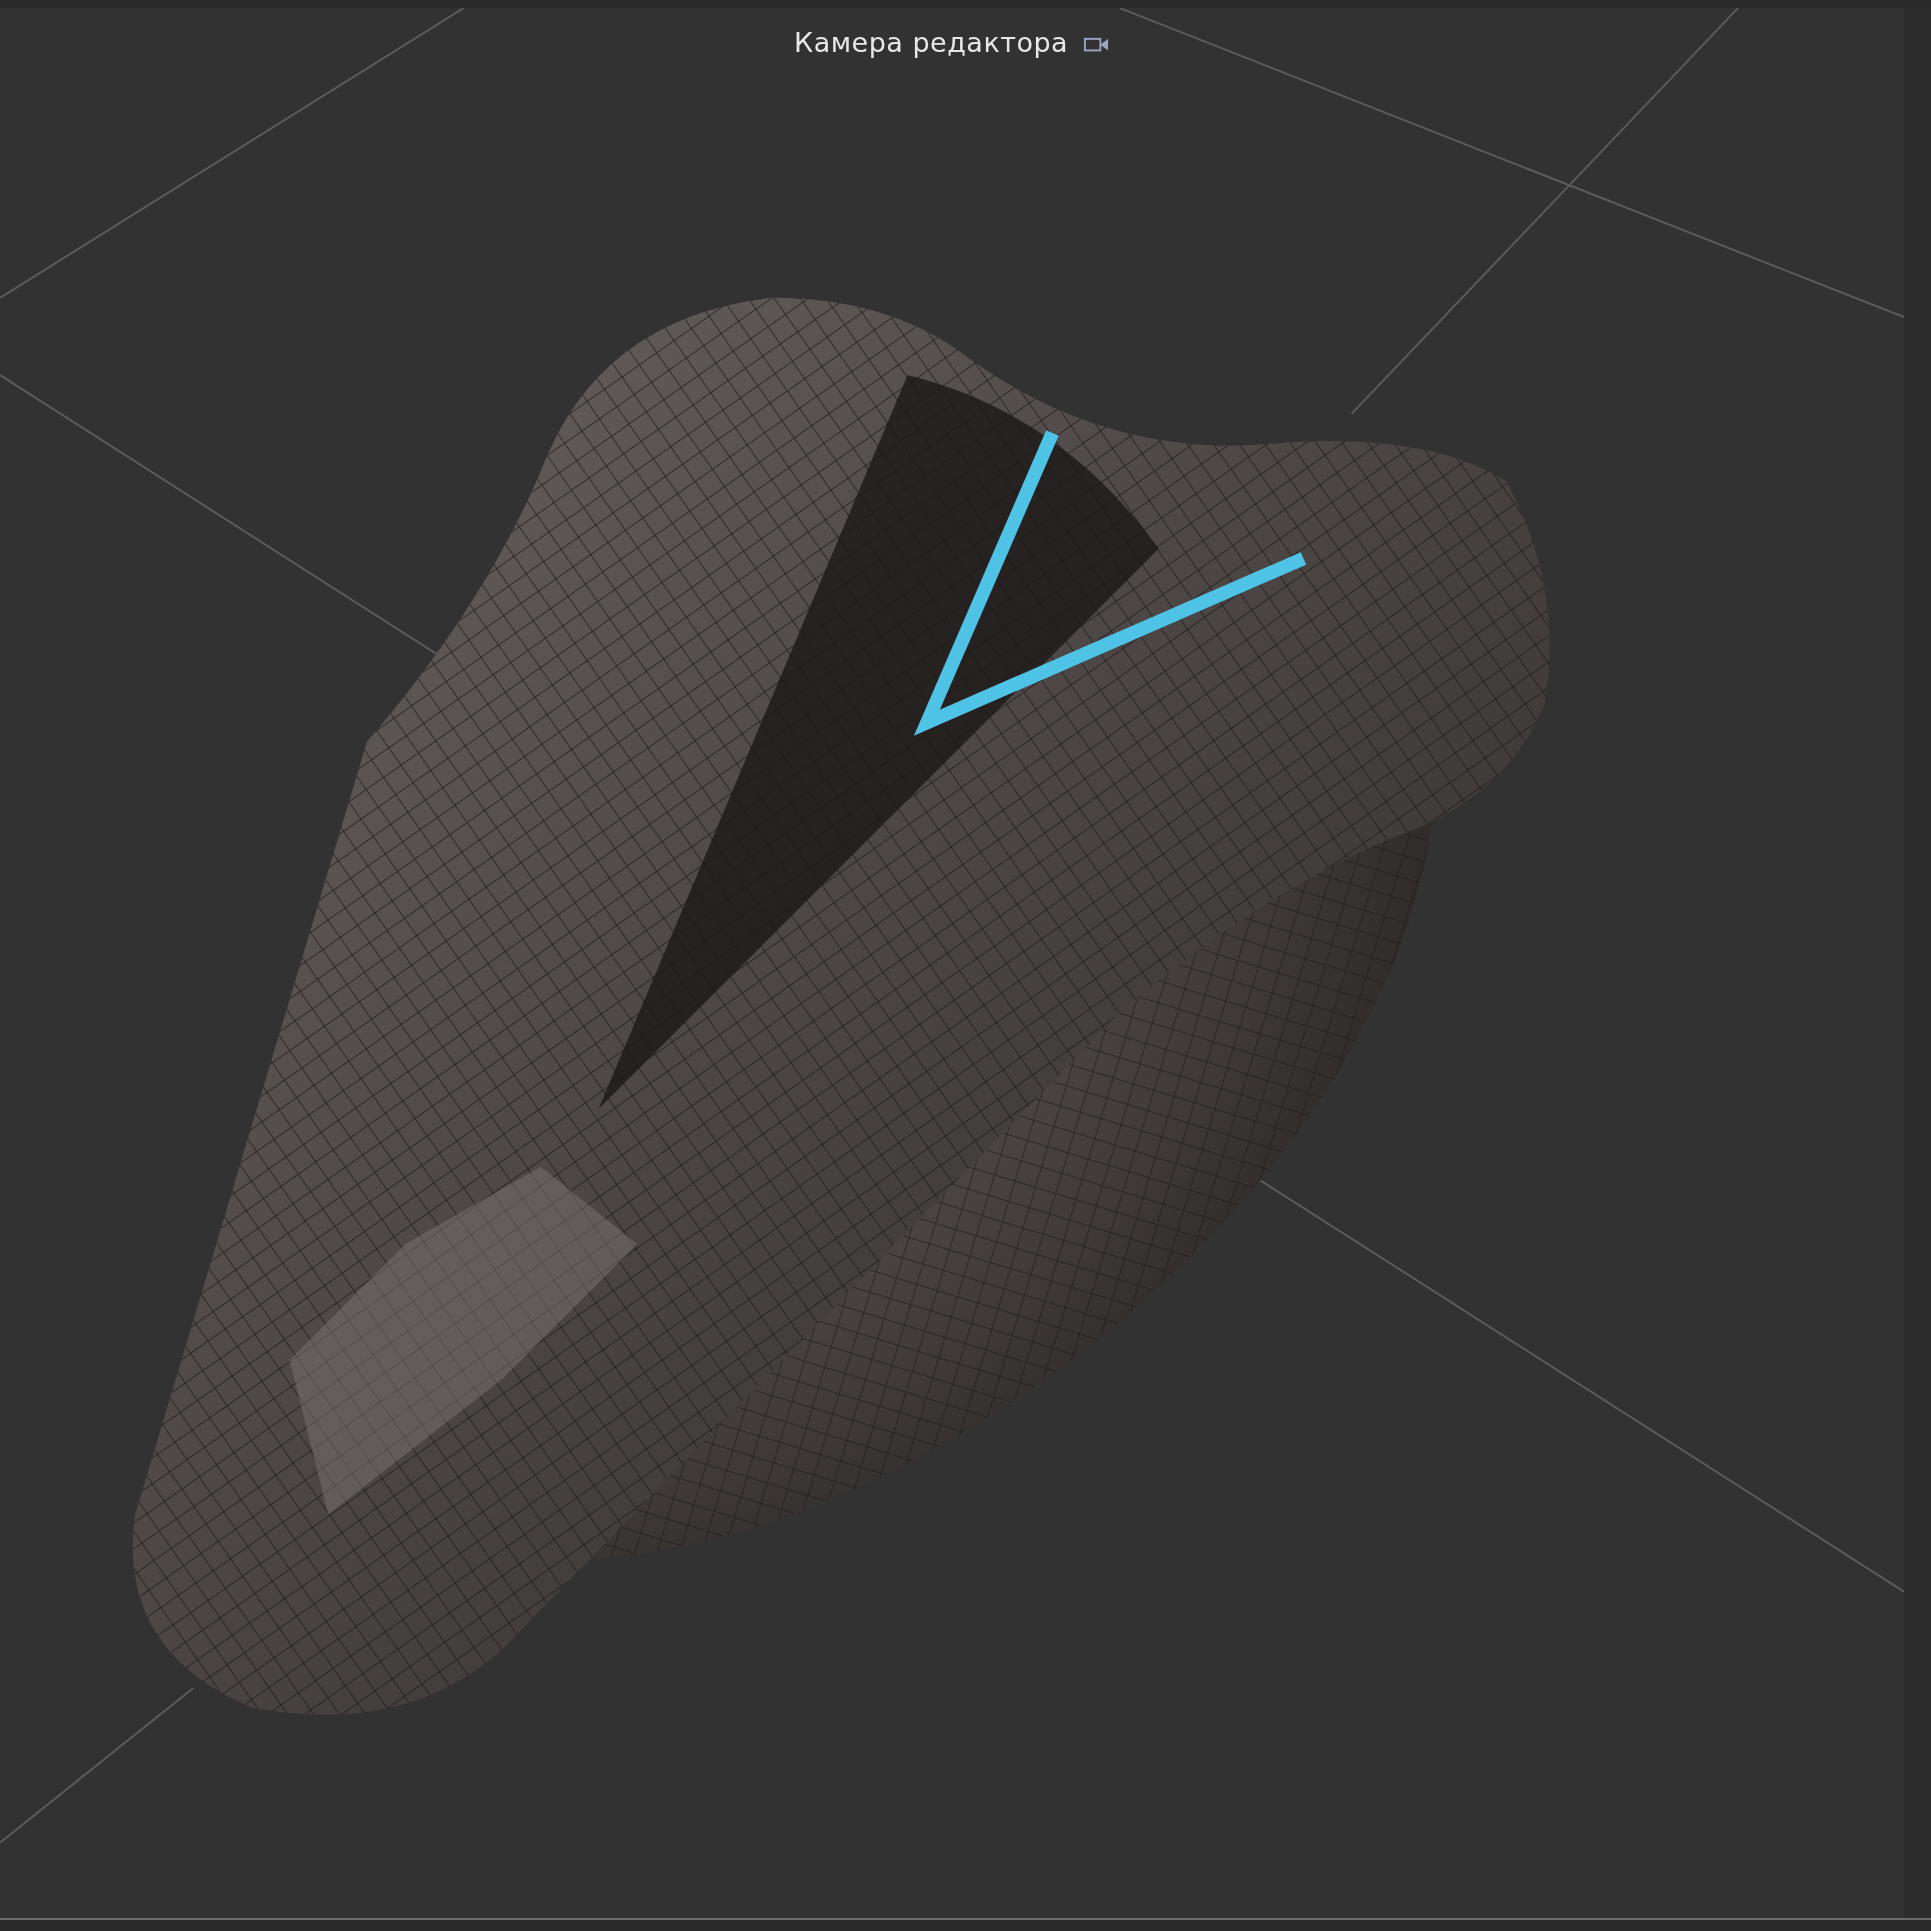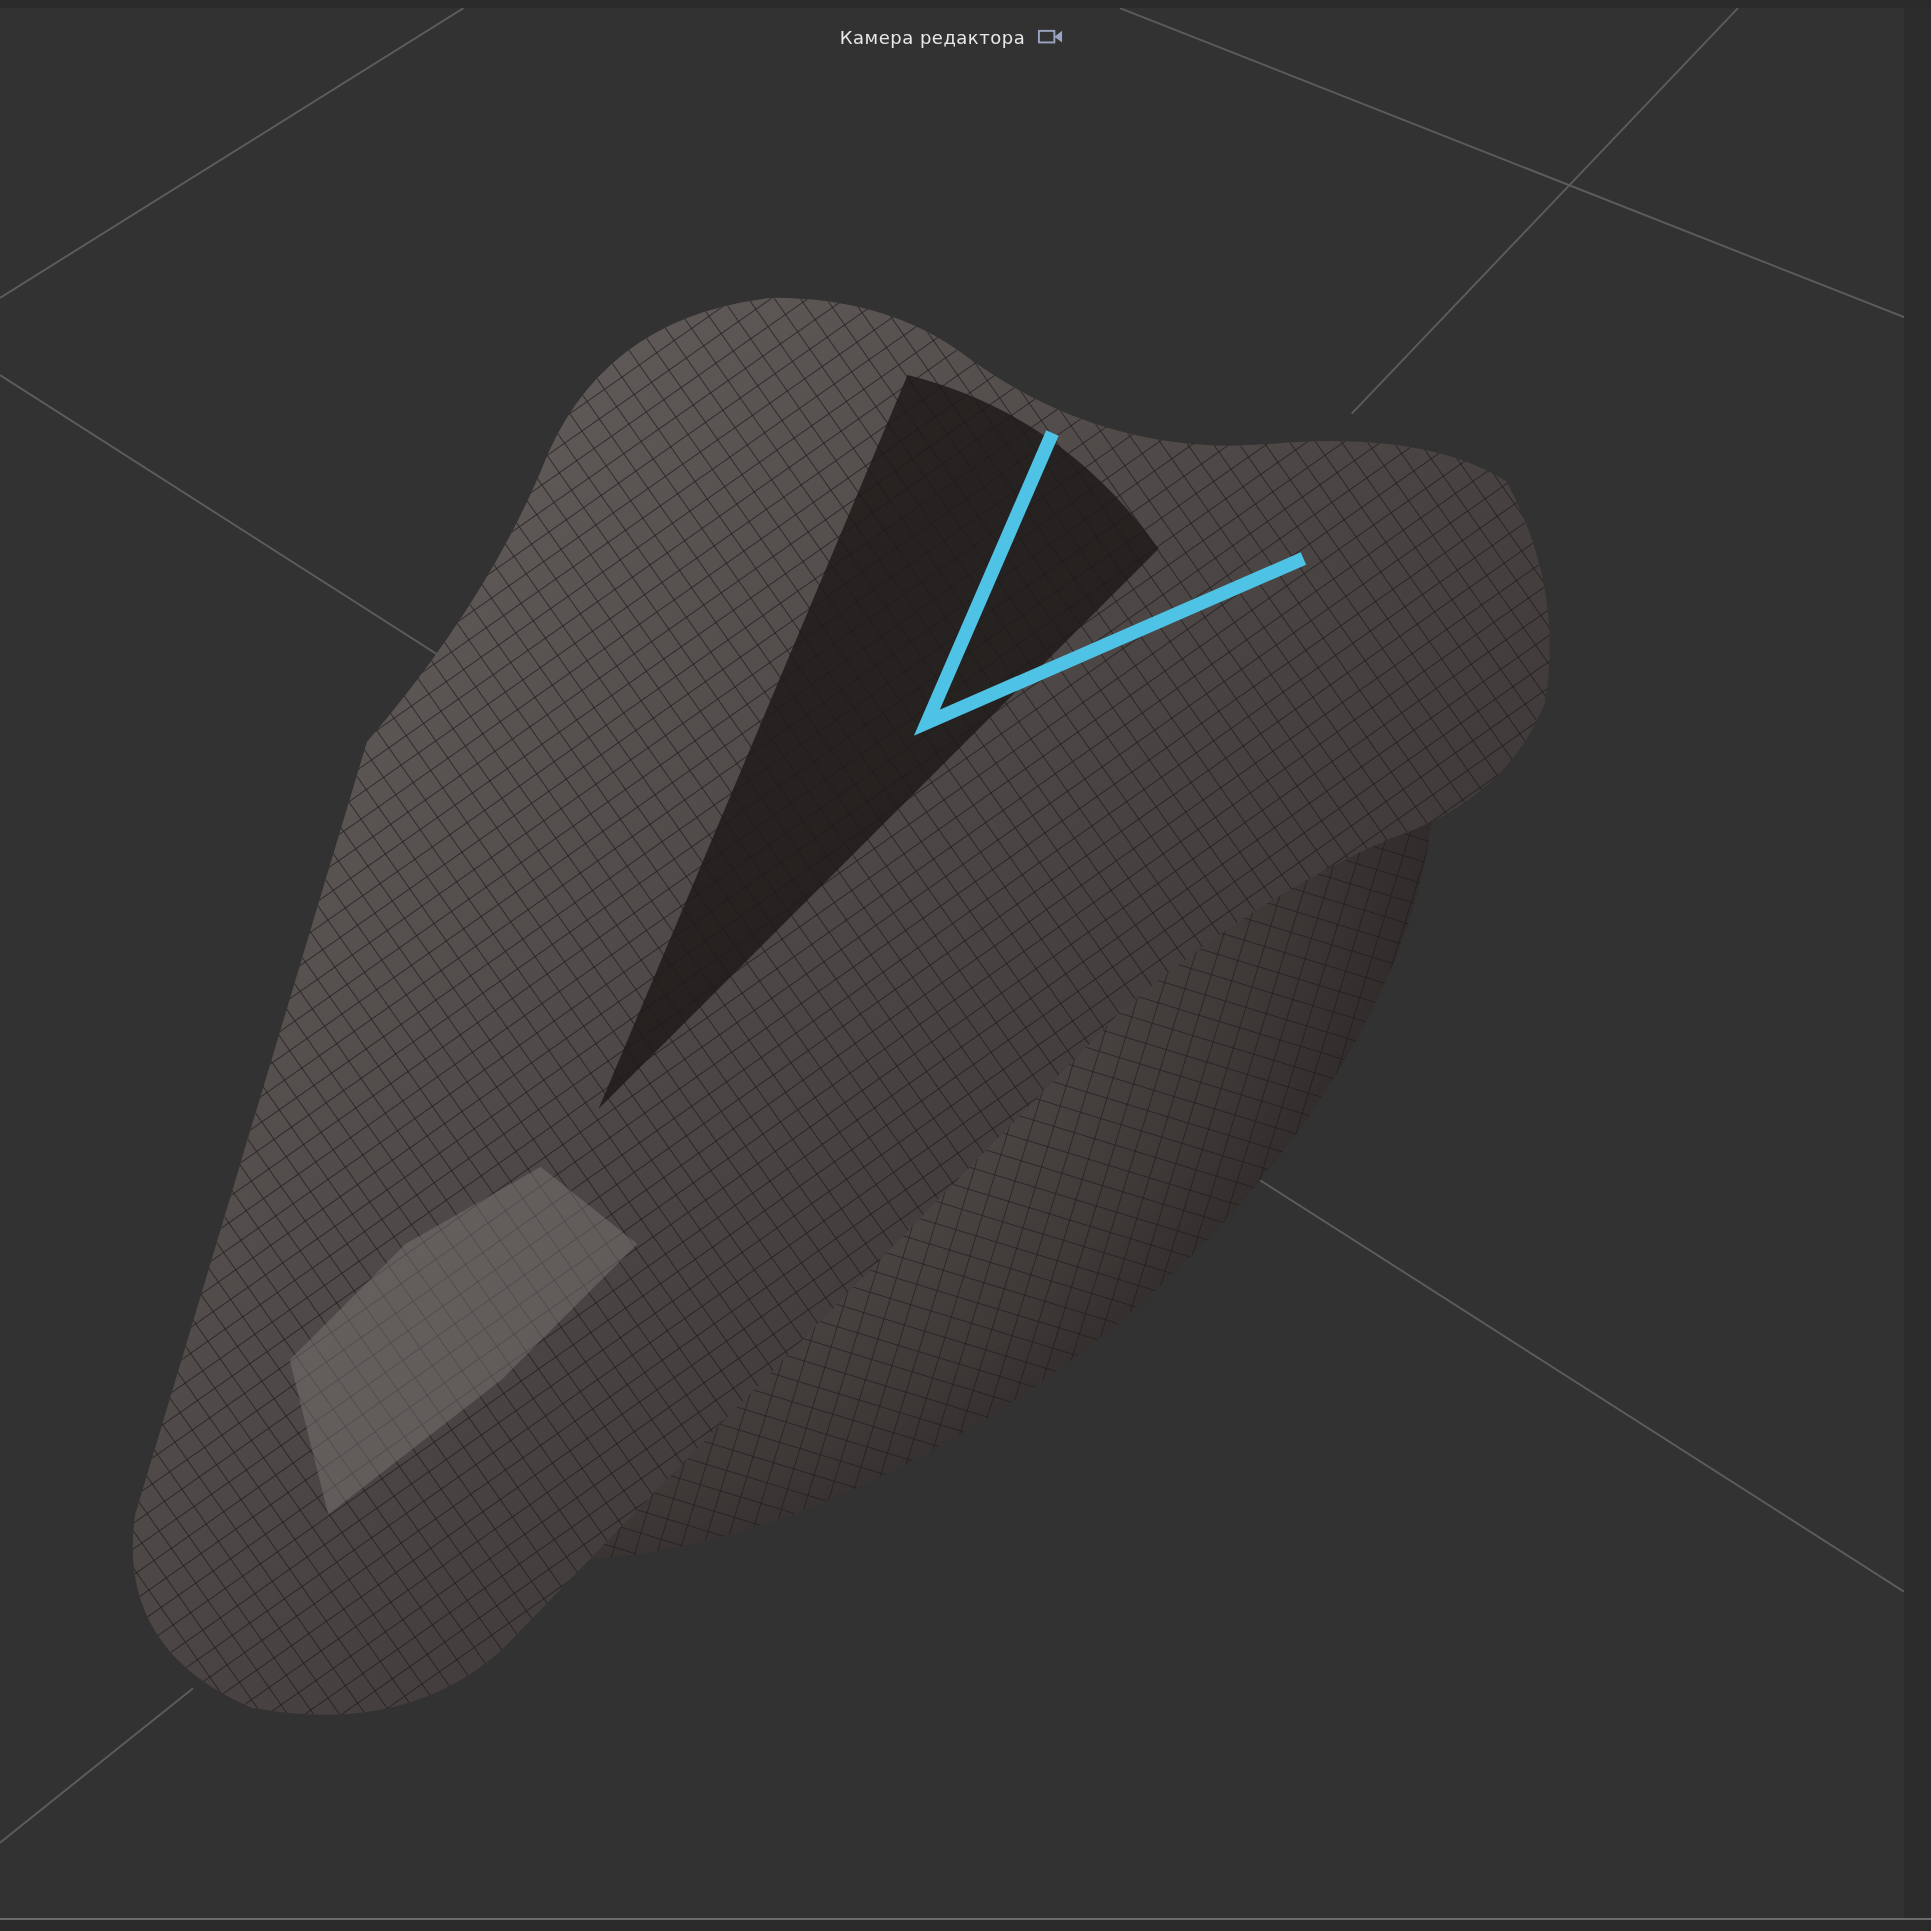--- a/index.html
+++ b/index.html
@@ -1,21 +1,21 @@
 <!DOCTYPE html>
 <html><head>
 <meta charset="utf-8">
 <style>
   html,body{margin:0;padding:0;background:#2b2b2b;}
   body{width:1931px;height:1931px;position:relative;overflow:hidden;font-family:"DejaVu Sans",sans-serif;}
   .viewport{position:absolute;left:0;top:7.7px;width:1904px;height:1914px;background:#323232;overflow:hidden;}
   .topbar{position:absolute;left:0;top:0;width:1931px;height:7.7px;background:#2a2a2a;border-bottom:1.9px solid #6a6a6a;}
   .bottombar{position:absolute;left:0;top:1918px;width:1931px;height:13.5px;background:#2a2a2a;border-top:2.9px solid #6a6a6a;}
   .rightstrip{position:absolute;left:1904px;top:7.7px;width:27px;height:1910px;background:#2c2c2c;}
-  .cam-label{position:absolute;top:19.3px;left:0;width:100%;text-align:center;color:#e8e8e8;font-size:18px;font-family:"DejaVu Sans",sans-serif;letter-spacing:0.5px;}
+  .cam-label{position:absolute;top:19.3px;left:0;width:100%;text-align:center;color:#e8e8e8;font-size:27px;font-family:"DejaVu Sans",sans-serif;letter-spacing:0.5px;}
   .cam-label .cam-icon{display:inline-block;margin-left:5.8px;vertical-align:middle;}
   svg.scene{position:absolute;left:0;top:0;}
 </style>
 </head>
 <body>
 
 <div class="topbar"></div>
 
 <div class="viewport">
   <svg class="scene" width="1904" height="1914" viewBox="0 0 1972 1982">

